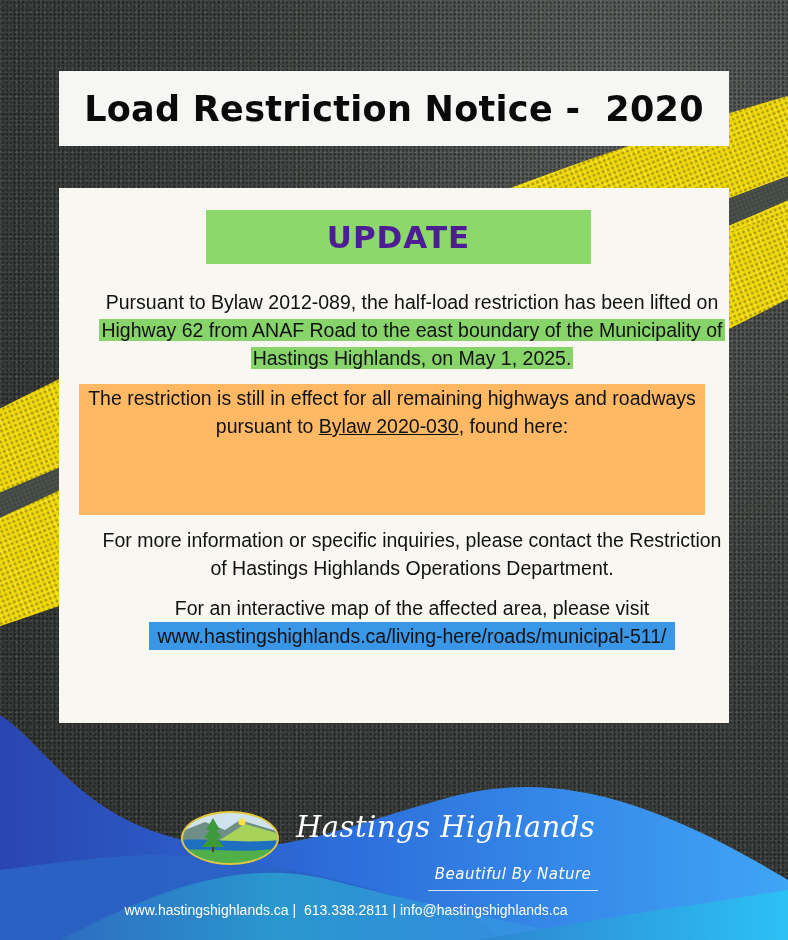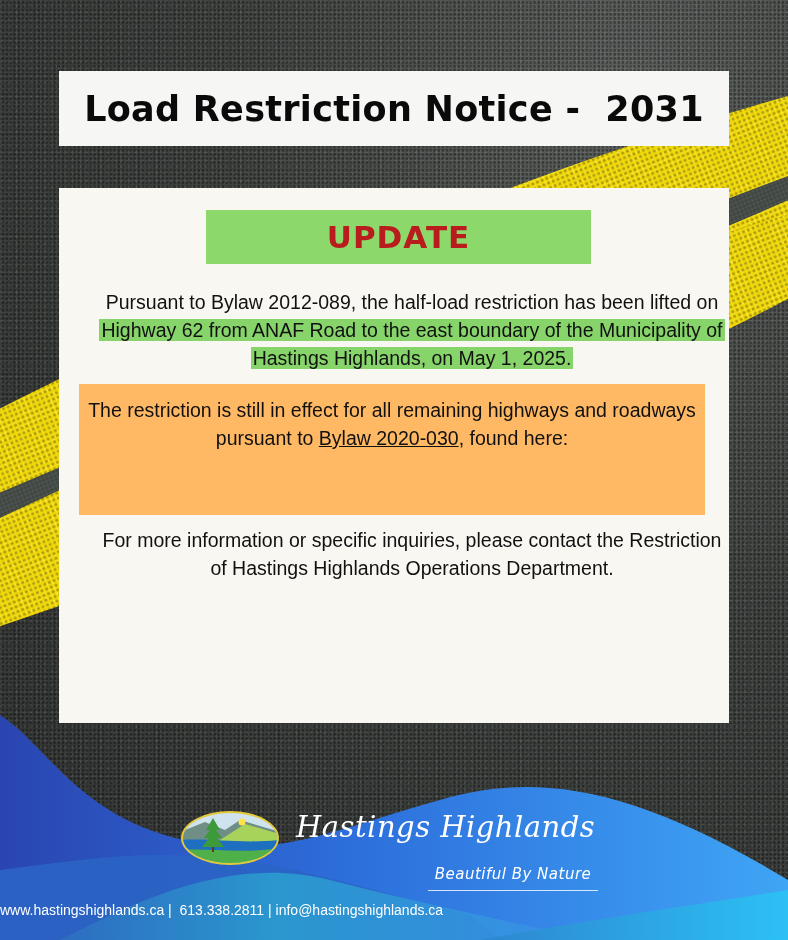--- a/index.html
+++ b/index.html
@@ -76,21 +76,21 @@
     .update-banner {
       position: absolute;
       left: 147px; top: 22px; width: 385px; height: 54px;
       background: #8cd86a;
       display: flex; align-items: center; justify-content: center;
     }
     .update-text {
       font-family: "DejaVu Sans", sans-serif;
       font-weight: bold;
       font-size: 31px;
-      color: #b91c1c;
+      color: #4c1d95;
       letter-spacing: 1px;
     }
 
     .para {
       position: absolute;
       left: 0; width: 670px;
       text-align: center;
       font-family: "Liberation Sans", sans-serif;
       font-size: 19.5px;
       line-height: 28px;
@@ -104,21 +104,21 @@
       position: absolute;
       left: 20px; top: 196px; width: 626px; height: 131px;
       background: #ffb964;
     }
     .orange-box .line {
       text-align: center;
       font-size: 19.5px;
       line-height: 28px;
       color: #111;
     }
-    .orange-box .l1 { margin-top: 12px; }
+    .orange-box .l1 { margin-top: 0px; }
     .orange-box .url-block { margin-top: 16px; }
     .bylaw-link { text-decoration: underline; color: #111; cursor: pointer; }
 
     .p3 { top: 338px; }
     .p4 { top: 406px; }
     .hl-blue {
       display: inline-block;
       background: #3a96e6;
       padding: 0 8px;
       color: #111;
@@ -145,20 +145,21 @@
       font-style: italic;
       font-size: 15px;
       color: #ffffff;
       text-align: center;
       padding-bottom: 7px;
       border-bottom: 1px solid rgba(255,255,255,0.8);
       letter-spacing: 0.5px;
     }
     .contact-line {
       position: absolute; left: 0; top: 902px; width: 692px;
+      text-align: center;
       font-family: "Liberation Sans", sans-serif;
       font-size: 14px;
       color: #ffffff;
       white-space: pre;
     }
     .contact-line span { cursor: pointer; }
   </style>
 </head>
 <body>
 
@@ -184,40 +185,44 @@
       <stop offset="1" stop-color="#2cc0f5"></stop>
     </linearGradient>
   </defs>
   <path d="M0,715 C40,740 70,800 150,830 C260,870 330,830 440,800 C540,770 640,790 788,880 L788,940 L0,940 Z" fill="url(#gMain)"></path>
   <path d="M0,870 C80,860 140,850 220,858 C320,870 400,900 470,915 L500,940 L0,940 Z" fill="#2a64c4" opacity="0.9"></path>
   <path d="M60,940 C140,900 230,855 330,880 C430,905 520,925 600,940 Z" fill="url(#gTeal)" opacity="0.85"></path>
   <path d="M480,940 C560,925 660,910 788,890 L788,940 Z" fill="url(#gCyan)"></path>
 </svg>
 
 <div class="title-box">
-  <h1 class="title-text">Load Restriction Notice -  2031</h1>
+  <h1 class="title-text">Load Restriction Notice -  2020</h1>
 </div>
 
 <div class="card">
   <div class="update-banner">
     <span class="update-text">UPDATE</span>
   </div>
 
   <p class="para p1">
     <span>Pursuant to Bylaw 2012-089, the half-load restriction has been lifted on </span><span class="hl-green">Highway 62 from ANAF Road to the east boundary of the Municipality of Hastings Highlands, on May 1, 2025.</span>
   </p>
 
   <div class="orange-box">
     <div class="line l1">
       <span>The restriction is still in effect for all remaining highways and roadways pursuant to </span><a class="bylaw-link">Bylaw 2020-030</a><span>, found here:</span>
     </div>
   </div>
 
   <p class="para p3">For more information or specific inquiries, please contact the Restriction of Hastings Highlands Operations Department.</p>
 
+  <div class="para p4">
+    <div>For an interactive map of the affected area, please visit</div>
+    <a class="hl-blue">www.hastingshighlands.ca/living-here/roads/municipal-511/</a>
+  </div>
 
 </div>
 
 <svg class="logo" viewBox="0 0 100 56" xmlns="http://www.w3.org/2000/svg">
   <defs>
     <clipPath id="ov">
         <ellipse cx="50" cy="28" rx="47" ry="25"></ellipse>
       </clipPath>
   </defs>
   <ellipse cx="50" cy="28" rx="49" ry="27" fill="#e3c93a"></ellipse>

